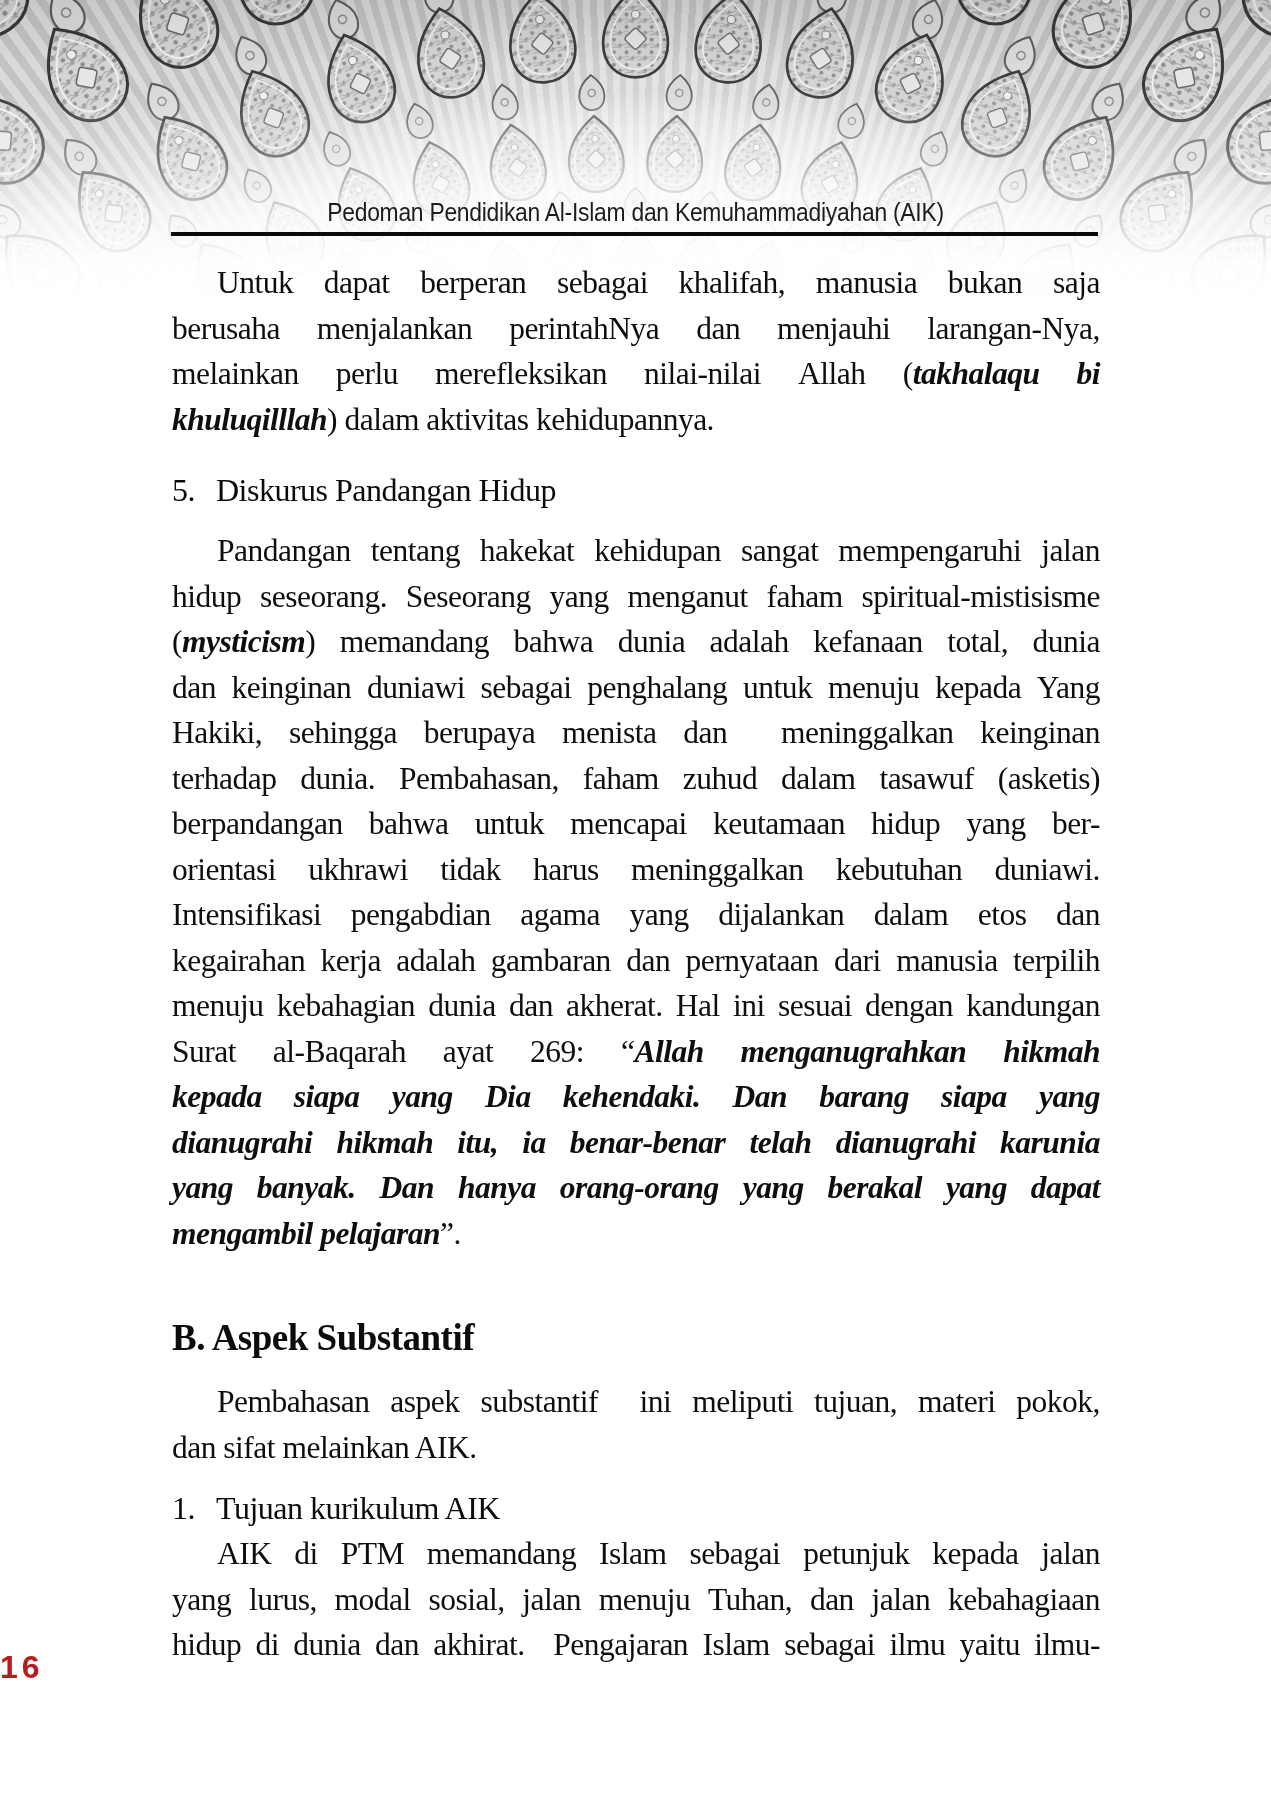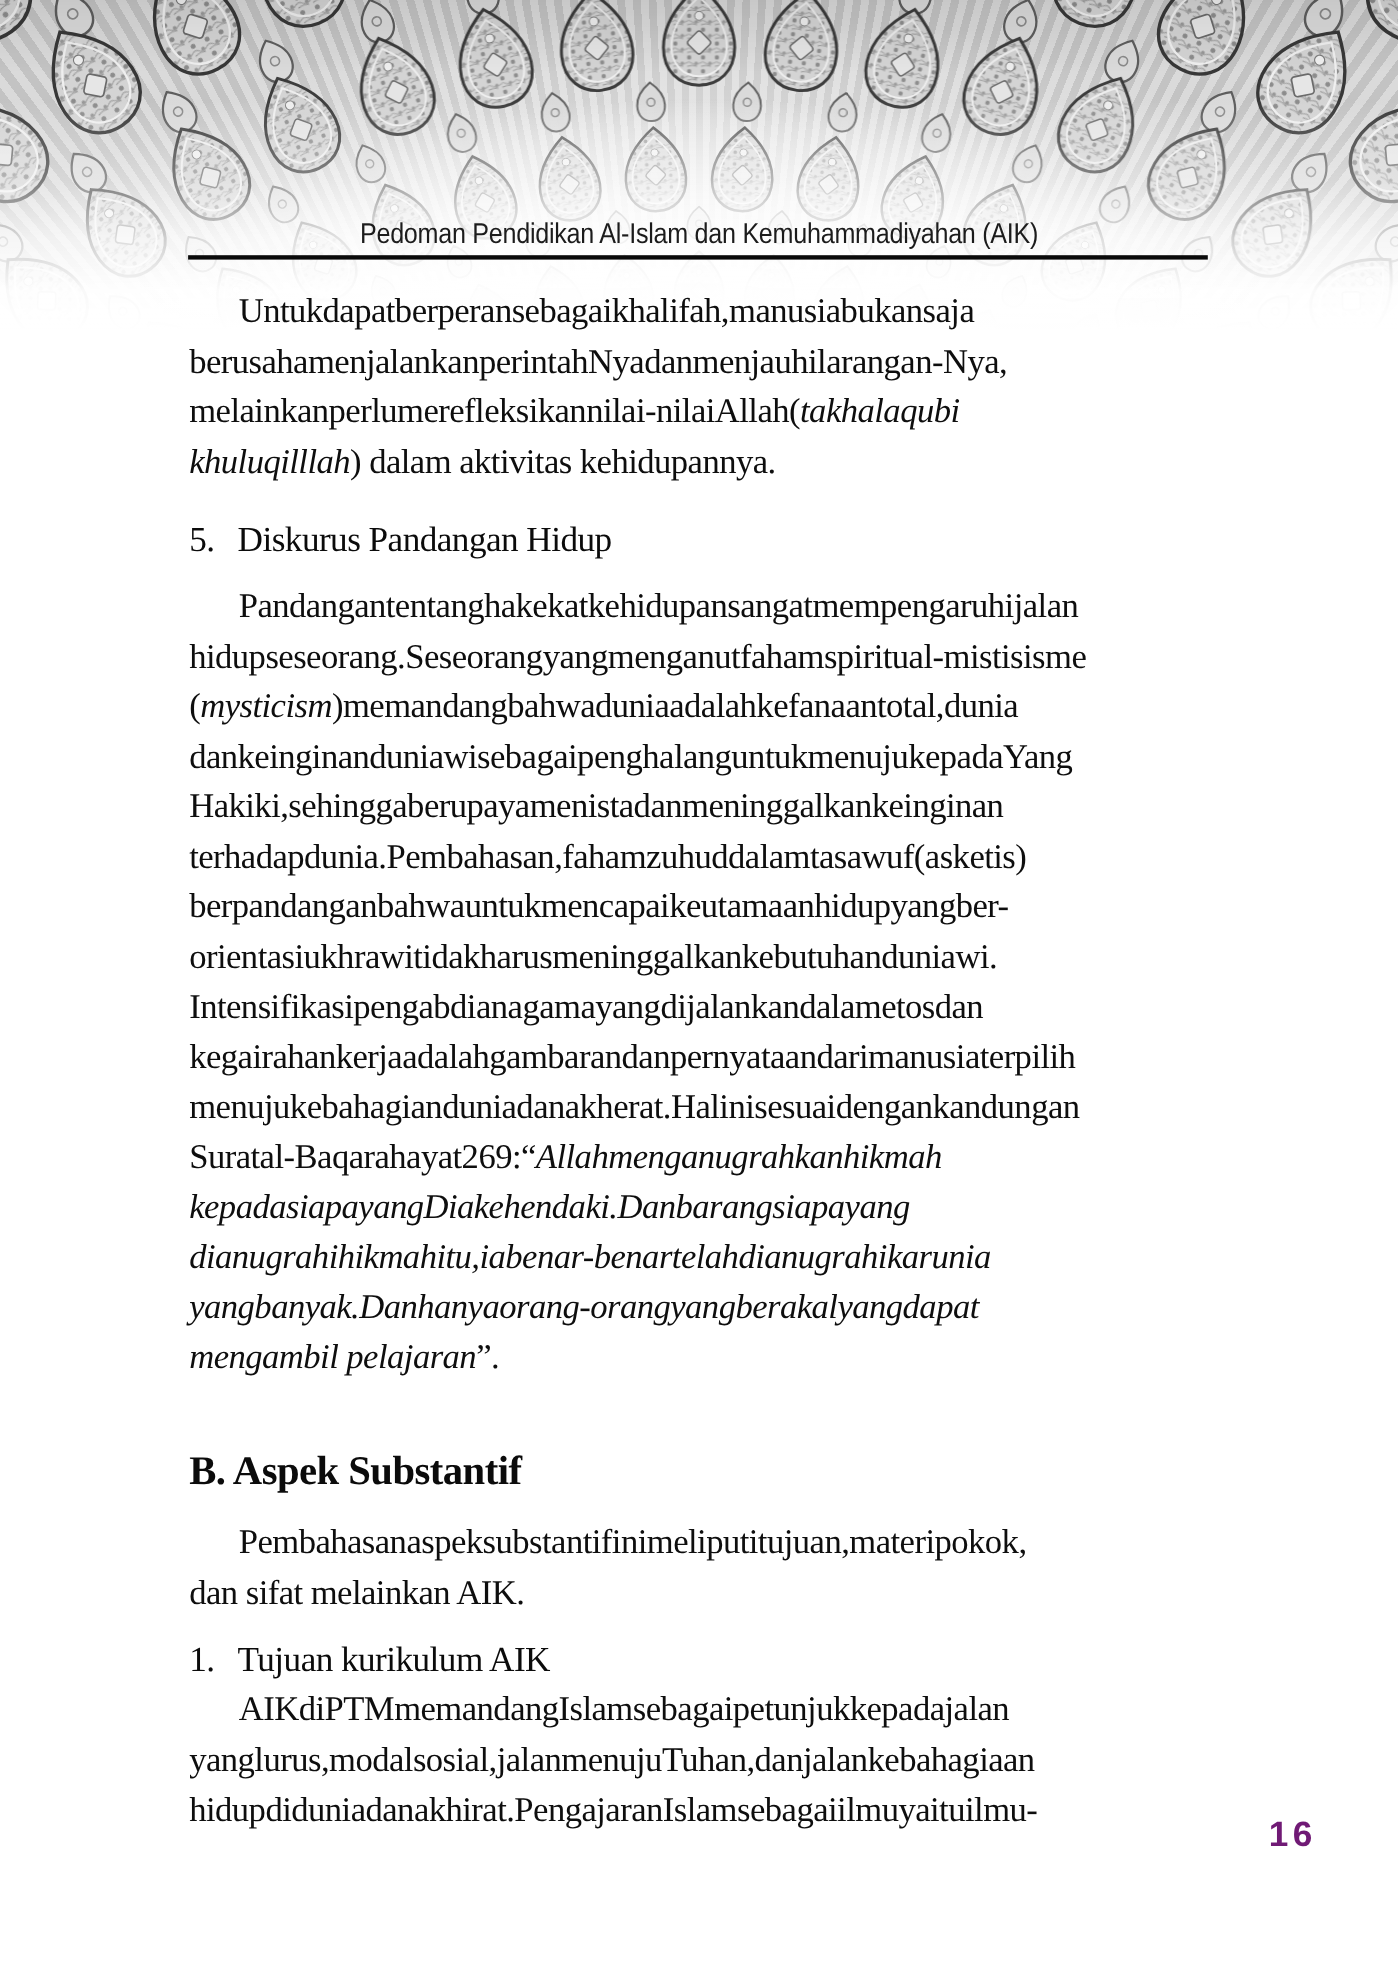--- a/index.html
+++ b/index.html
@@ -33,36 +33,36 @@
   .rule{
     position:absolute;top:232px;left:171px;width:927px;height:4px;background:#0a0a0a;
   }
   
   .page-body{
     position:absolute;top:260px;left:172px;width:928px;
     font-size:31.5px;letter-spacing:-0.5px;color:#0e0e0e;
   }
   .para{margin:0;}
   .line{height:45.5px;line-height:45.5px;overflow:visible;}
-  .line.just{display:flex;justify-content:flex-start;}
+  .line.just{display:flex;justify-content:space-between;}
   .line.indent{padding-left:45px;}
   .word{white-space:pre;}
-  .it{font-style:italic;}
+  .it{font-style:italic;font-weight:bold;}
   .heading{height:45px;line-height:45px;font-size:32px;color:#0b0b0b;}
   .h-numbered{display:flex;}
   .h-num{flex:0 0 44px;}
   .h-text{flex:1;}
   .h-major{height:52px;line-height:52px;font-size:37px;font-weight:bold;letter-spacing:-0.5px;}
   [data-name="section-5-heading"]{margin-top:26px;margin-bottom:15px;}
   [data-name="section-b-heading"]{margin-top:56px;margin-bottom:15px;}
   [data-name="section-1-heading"]{margin-top:16px;}
   .page-number{
     position:absolute;top:1650px;left:0;width:1197px;height:34px;line-height:34px;
-    text-align:right;font-family:"Liberation Sans","DejaVu Sans",sans-serif;
-    font-size:32px;font-weight:bold;letter-spacing:4px;color:#701a75;
+    text-align:left;font-family:"Liberation Sans","DejaVu Sans",sans-serif;
+    font-size:32px;font-weight:bold;letter-spacing:4px;color:#b91c1c;
   }
 </style>
 </head>
 <body>
 
 <div class="band" data-name="islamic-ornament-band">
   <svg id="band-svg" data-name="ornament-pattern-icon" width="1271" height="300" viewBox="0 0 1271 300">
     <defs>
       <pattern id="arab" width="14" height="14" patternUnits="userSpaceOnUse">
         <rect width="14" height="14" fill="#d4d4d4"></rect>

